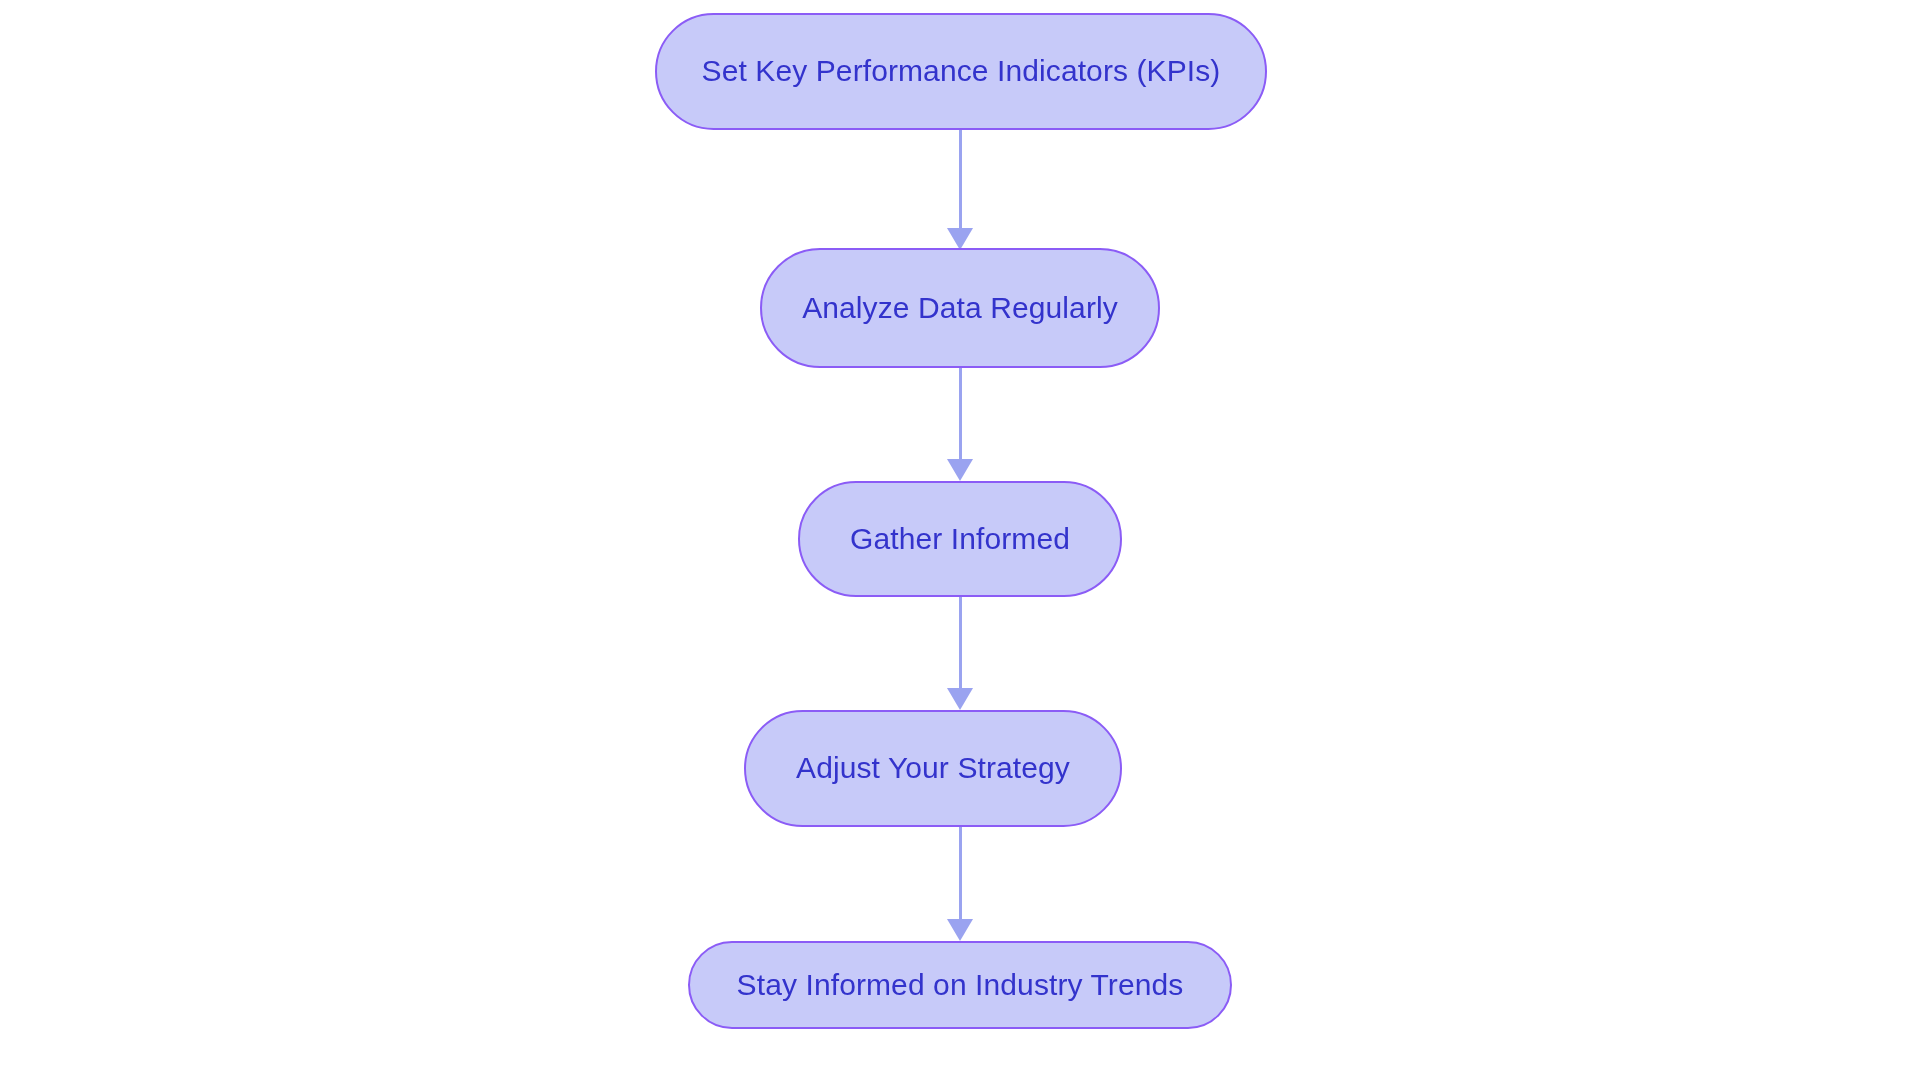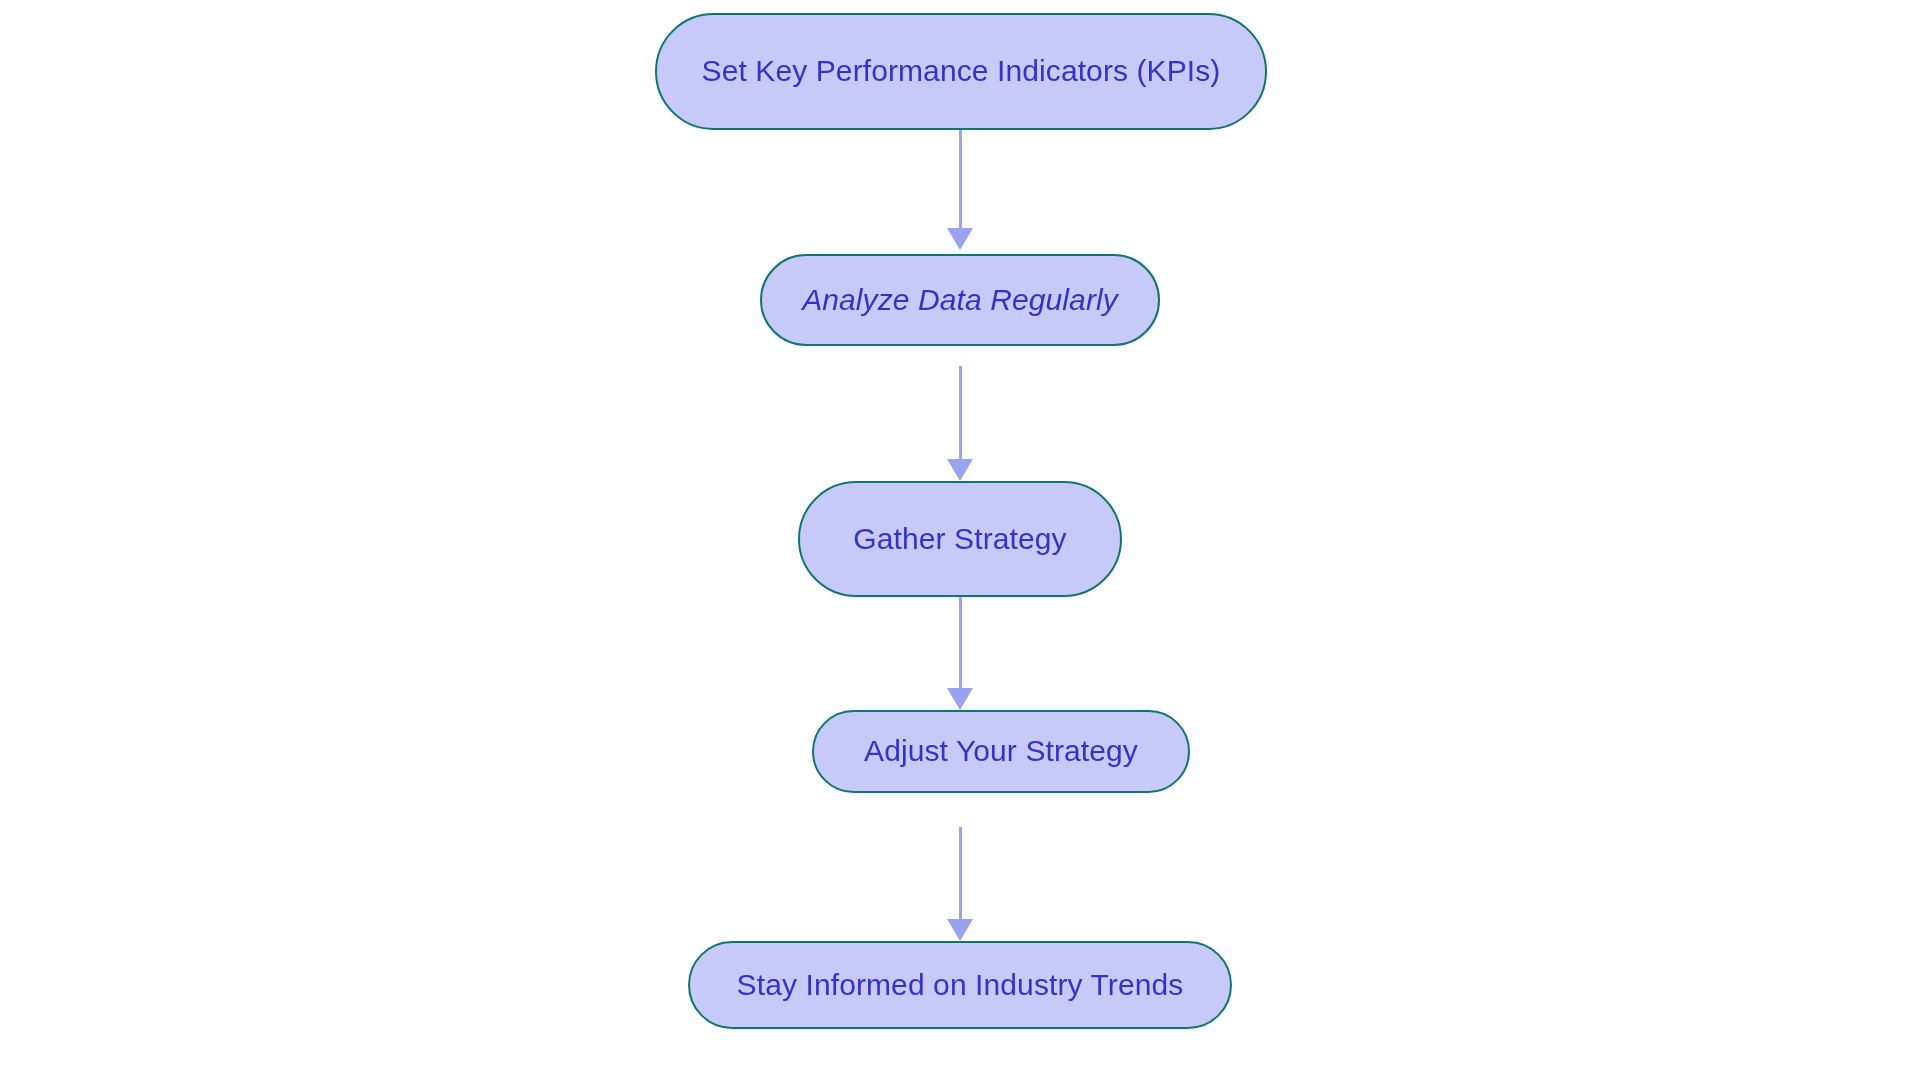--- a/index.html
+++ b/index.html
@@ -22,21 +22,21 @@
     position: absolute;
     left: 0;
     top: 0;
     width: 1920px;
     height: 1083px;
   }
   .node {
     position: absolute;
     box-sizing: border-box;
     background: #c7caf9;
-    border: 2px solid #0f766e;
+    border: 2px solid #8b5cf6;
     border-radius: 999px;
     display: flex;
     align-items: center;
     justify-content: center;
     text-align: center;
   }
   .node-label {
     font-family: "Liberation Sans", "DejaVu Sans", sans-serif;
     font-size: 30px;
     font-weight: 400;
@@ -85,29 +85,29 @@
 
     <div class="connector" style="left:960px; top:827px; width:0; height:114px;">
       <div class="connector-line" style="left:-1.5px; top:0; width:3px; height:92px;"></div>
       <div class="connector-head" style="left:-13px; top:92px;"></div>
     </div>
 
     <div class="node" style="left:655px; top:13px; width:612px; height:117px;">
       <span class="node-label">Set Key Performance Indicators (KPIs)</span>
     </div>
 
-    <div class="node" style="left:760px; top:254px; width:400px; height:92px;font-style:italic;">
+    <div class="node" style="left:760px; top:248px; width:400px; height:120px;">
       <span class="node-label">Analyze Data Regularly</span>
     </div>
 
     <div class="node" style="left:798px; top:481px; width:324px; height:116px;">
-      <span class="node-label">Gather Strategy</span>
+      <span class="node-label">Gather Informed</span>
     </div>
 
-    <div class="node" style="left:812px; top:710px; width:378px; height:83px;">
+    <div class="node" style="left:744px; top:710px; width:378px; height:117px;">
       <span class="node-label">Adjust Your Strategy</span>
     </div>
 
     <div class="node" style="left:688px; top:941px; width:544px; height:88px;">
       <span class="node-label">Stay Informed on Industry Trends</span>
     </div>
 
   </div>
 </div>
 

